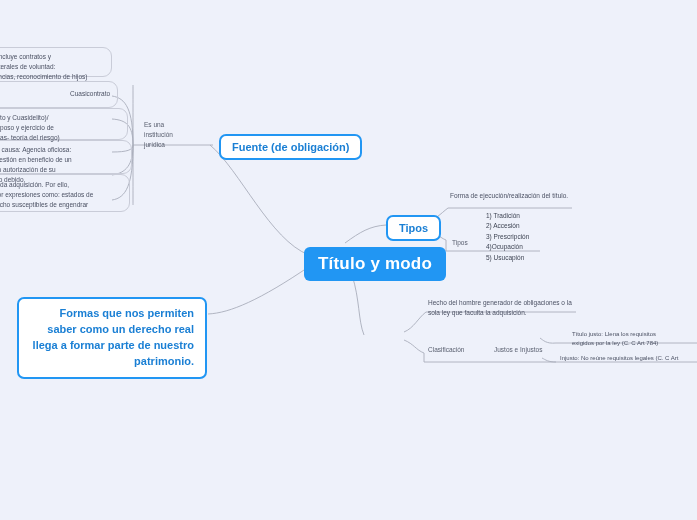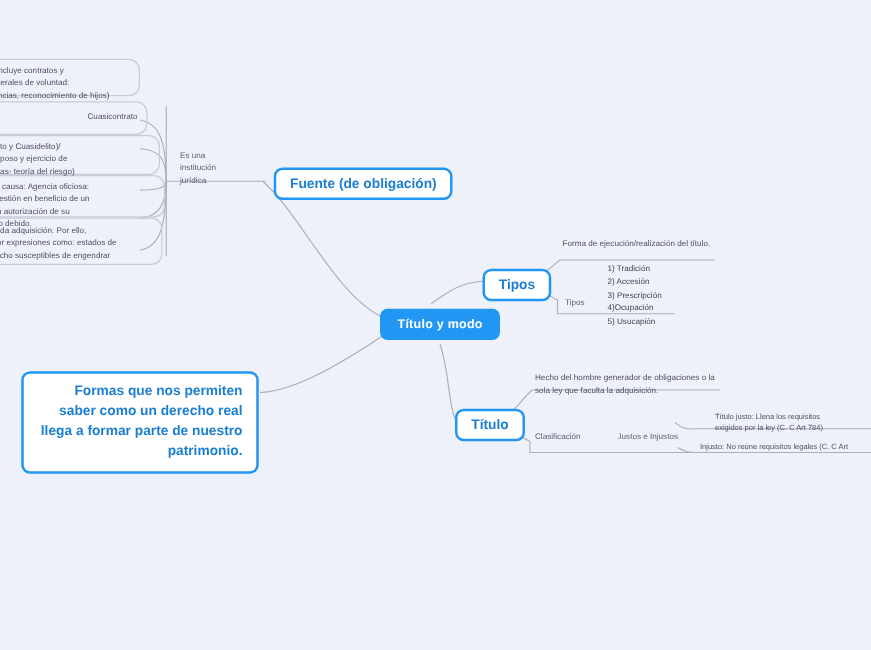--- a/index.html
+++ b/index.html
@@ -31,21 +31,21 @@
   .node {
     position: absolute;
     box-sizing: border-box;
   }
   
   .root-node {
     background: #2196f3;
     color: #ffffff;
     border-radius: 6px;
     font-weight: bold;
-    font-size: 10px;
+    font-size: 17px;
     padding: 7px 14px;
     white-space: nowrap;
     letter-spacing: .2px;
   }
   
   .branch-node {
     background: #ffffff;
     border: 2px solid #2196f3;
     border-radius: 7px;
     color: #1a7fd4;
@@ -177,21 +177,20 @@
   <div class="node leaf" style="left:450px; top:191px; width:130px;">Forma de ejecución/realización del título.</div>
 
   <div class="node label-mid" style="left:452px; top:238px; width:40px;">Tipos</div>
 
   <div class="node list-leaf" style="left:486px; top:211px; width:80px;">1) Tradición
 2) Accesión
 3) Prescripción
 4)Ocupación
 5) Usucapión</div>
 
-  <div class="node branch-node" style="left:364px; top:327px;">Título</div>
 
   <div class="node leaf" style="left:428px; top:298px; width:150px;">Hecho del hombre generador de obligaciones o la
 sola ley que faculta la adquisición.</div>
 
   <div class="node label-mid" style="left:428px; top:345px; width:60px;">Clasificación</div>
 
   <div class="node label-mid" style="left:494px; top:345px; width:70px;">Justos e Injustos</div>
 
   <div class="node leaf tiny" style="left:572px; top:330px; width:125px;">Título justo: Llena los requisitos
 exigidos por la ley (C. C Art 784)</div>

